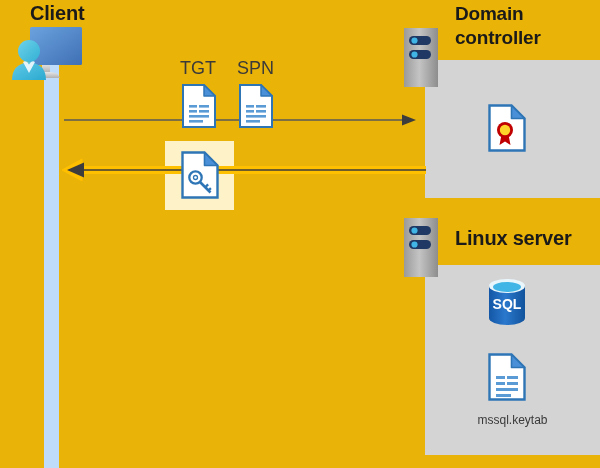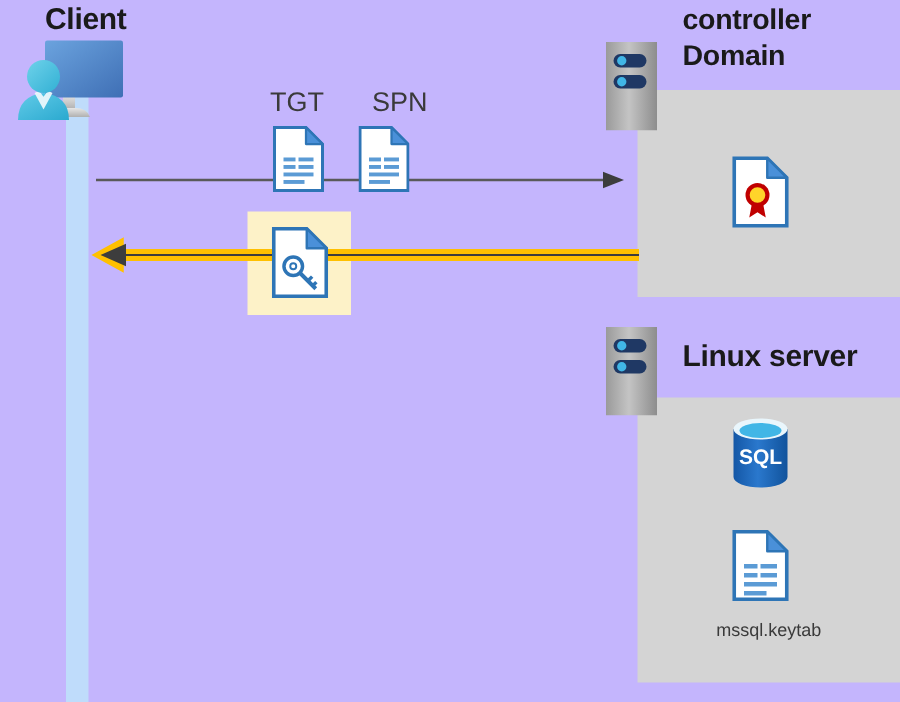--- a/index.html
+++ b/index.html
@@ -7,21 +7,21 @@
     padding: 0;
     background: #ffffff;
   }
   body {
     font-family: "Liberation Sans", sans-serif;
   }
   #diagram {
     position: relative;
     width: 600px;
     height: 468px;
-    background: #c4b5fd;
+    background: #eab308;
     overflow: hidden;
   }
   .abs { position: absolute; }
 
   
   .lifeline {
     left: 44px;
     top: 60px;
     width: 15px;
     height: 408px;
@@ -101,21 +101,21 @@
     height: 69px;
     background: #fdf2c8;
   }
 
   
   .doc-label {
     font-size: 18px;
     color: #3a3a3a;
   }
   .label-tgt { left: 180px; top: 58px; }
-  .label-spn { left: 237px; top: 58px; margin-left: 11px; }
+  .label-spn { left: 237px; top: 58px; }
 
   .keytab-label {
     left: 425px;
     top: 413px;
     width: 175px;
     text-align: center;
     font-size: 12px;
     color: #3a3a3a;
   }
 
@@ -228,22 +228,22 @@
 
       <circle cx="14.5" cy="26.5" r="6.2" fill="none" stroke="#2e75b6" stroke-width="2.3"></circle>
       <circle cx="14.5" cy="26.5" r="2" fill="#ffffff" stroke="#2e75b6" stroke-width="1.3"></circle>
       <path d="M19 31 L29.5 41.5" stroke="#2e75b6" stroke-width="2.6" stroke-linecap="butt"></path>
       <path d="M24.5 36 l2.6 -2.6" stroke="#2e75b6" stroke-width="2.3"></path>
       <path d="M27.5 39.5 l2.4 -2.4" stroke="#2e75b6" stroke-width="2.3"></path>
     </svg>
   </div>
 
   <div class="abs title title-dc">
+    <div>Domain</div>
     <div>controller</div>
-    <div>Domain</div>
   </div>
 
   <div class="abs rack rack-dc">
     <svg viewBox="0 0 34 59" width="34" height="59">
       <defs>
         <linearGradient id="rackG1" x1="0" y1="0" x2="1" y2="0">
           <stop offset="0%" stop-color="#9a9a9a"></stop>
           <stop offset="45%" stop-color="#c4c4c4"></stop>
           <stop offset="100%" stop-color="#8d8d8d"></stop>
         </linearGradient>

